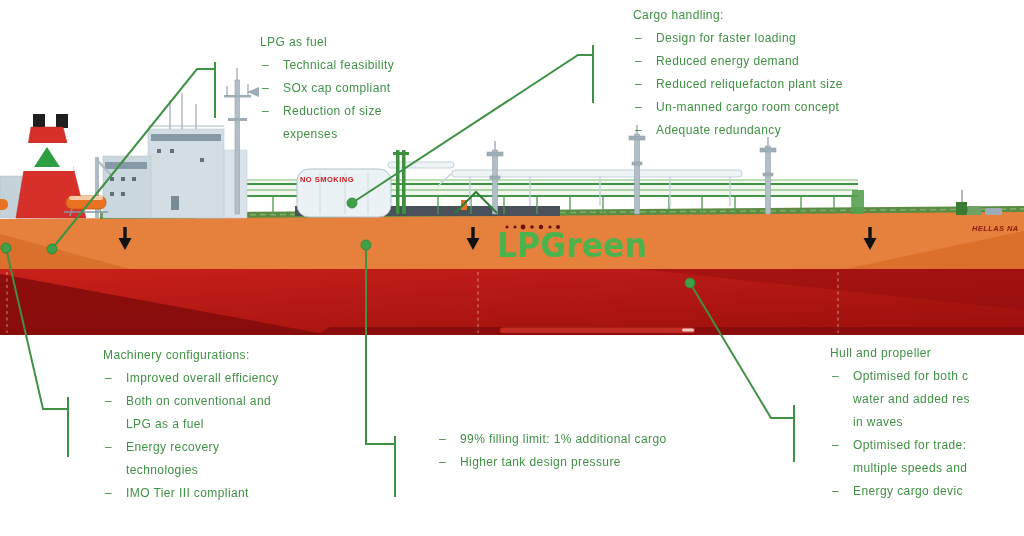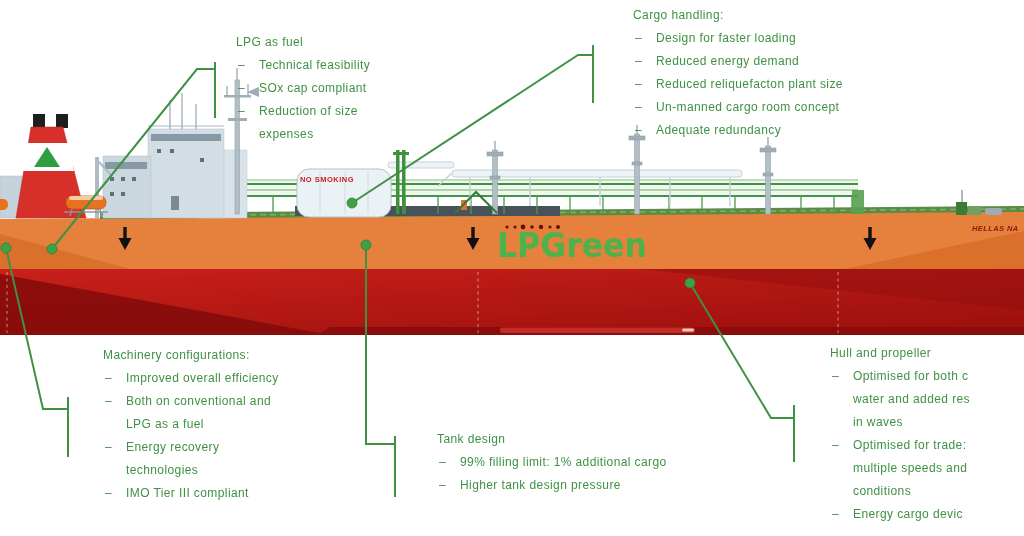--- a/index.html
+++ b/index.html
@@ -189,21 +189,21 @@
   </g>
   <g fill="#3FA047" stroke="#2F8038" stroke-width="0.8">
     <circle cx="6" cy="248" r="5"></circle>
     <circle cx="52" cy="249" r="5"></circle>
     <circle cx="352" cy="203" r="5"></circle>
     <circle cx="366" cy="245" r="5"></circle>
     <circle cx="690" cy="283" r="5"></circle>
   </g>
 </svg>
 
-<div class="ann" style="left:236px;top:31px">
+<div class="ann" style="left:260px;top:31px">
   <div class="ann-title">LPG as fuel</div>
   <div>
         <div class="ann-row">
           <span class="ann-dash">–</span>
           <span>Technical feasibility</span>
         </div>
         <div class="ann-row">
           <span class="ann-dash">–</span>
           <span>SOx cap compliant</span>
         </div>
@@ -268,21 +268,20 @@
           <span>technologies</span>
         </div>
         <div class="ann-row">
           <span class="ann-dash">–</span>
           <span>IMO Tier III compliant</span>
         </div>
       </div>
 </div>
 
 <div class="ann" style="left:437px;top:428px">
-  <div class="ann-title">Tank design</div>
   <div>
         <div class="ann-row">
           <span class="ann-dash">–</span>
           <span>99% filling limit: 1% additional cargo</span>
         </div>
         <div class="ann-row">
           <span class="ann-dash">–</span>
           <span>Higher tank design pressure</span>
         </div>
       </div>
@@ -305,23 +304,19 @@
         </div>
         <div class="ann-row">
           <span class="ann-dash">–</span>
           <span>Optimised for trade:</span>
         </div>
         <div class="ann-row">
           <span class="ann-dash"></span>
           <span>multiple speeds and</span>
         </div>
         <div class="ann-row">
-          <span class="ann-dash"></span>
-          <span>conditions</span>
-        </div>
-        <div class="ann-row">
           <span class="ann-dash">–</span>
           <span>Energy cargo devic</span>
         </div>
       </div>
 </div>
 
 </div>
 
 </body></html>

